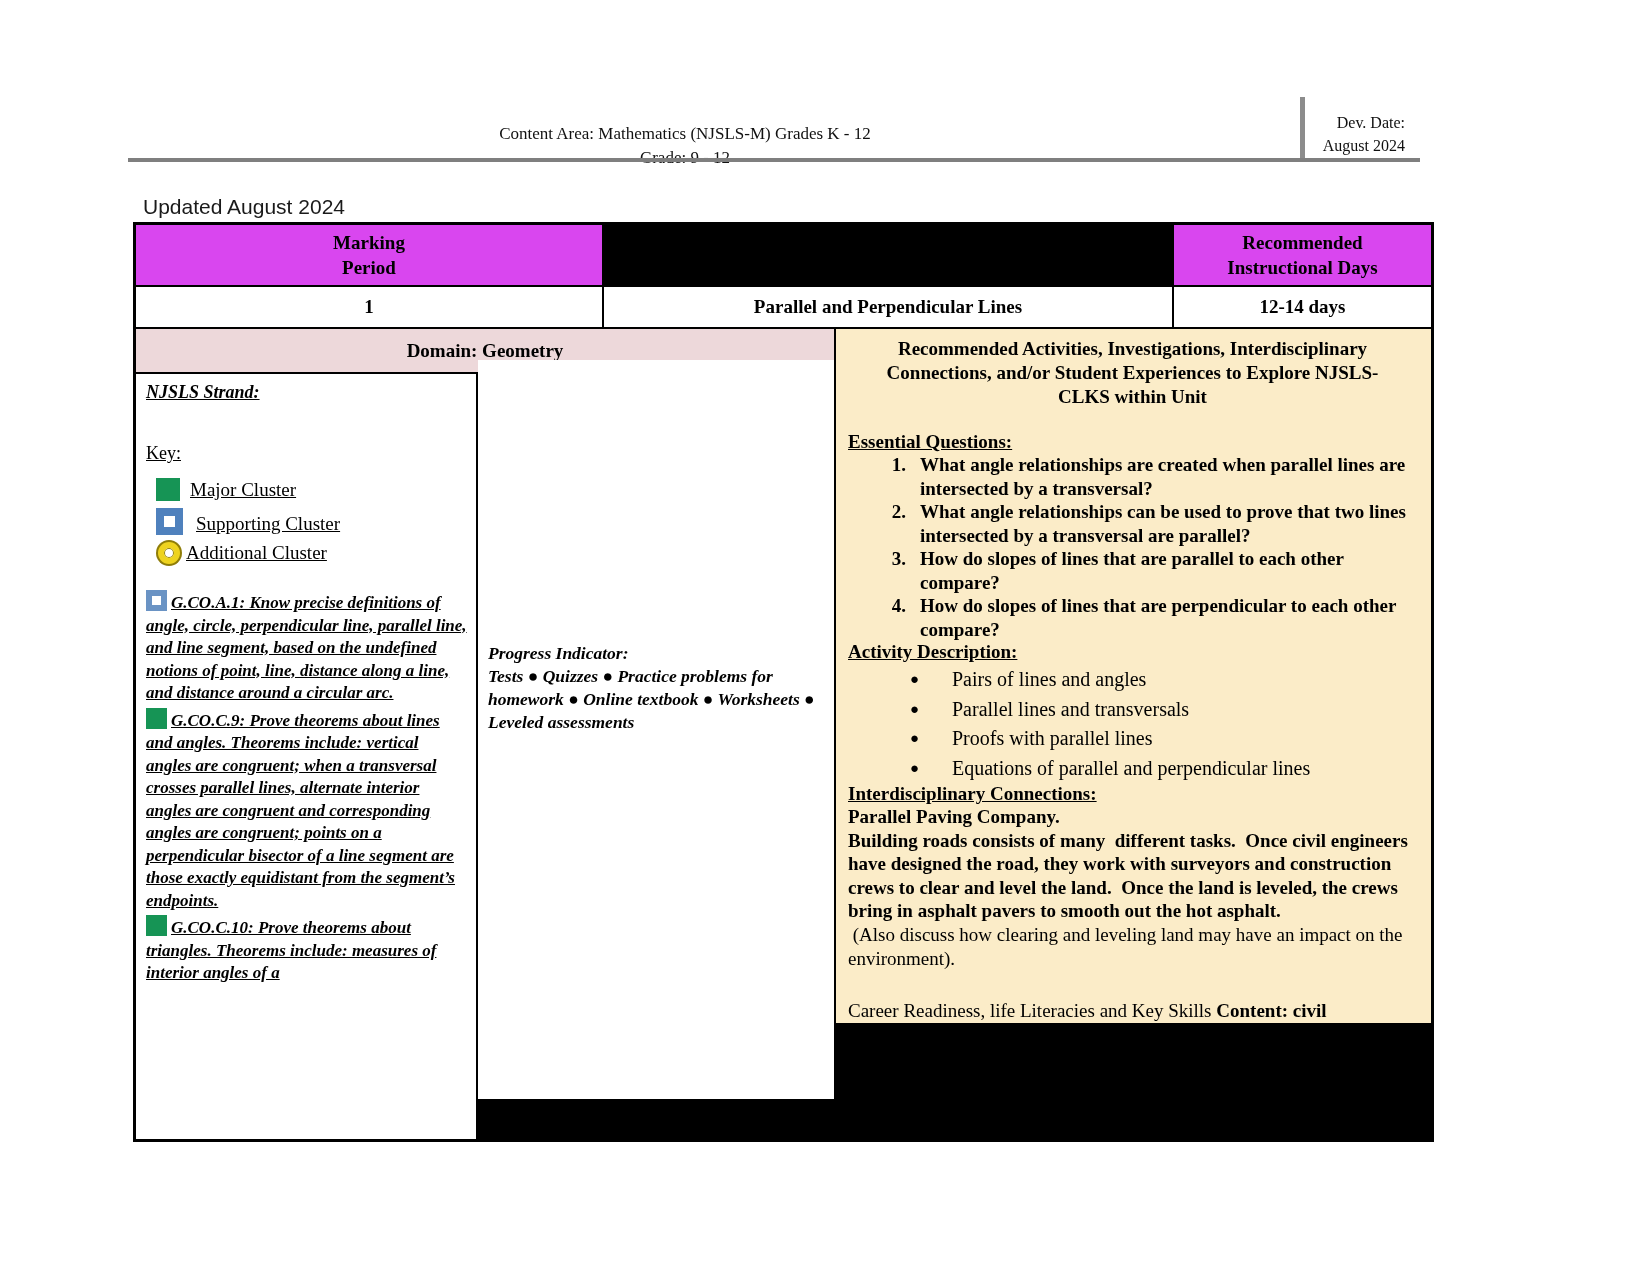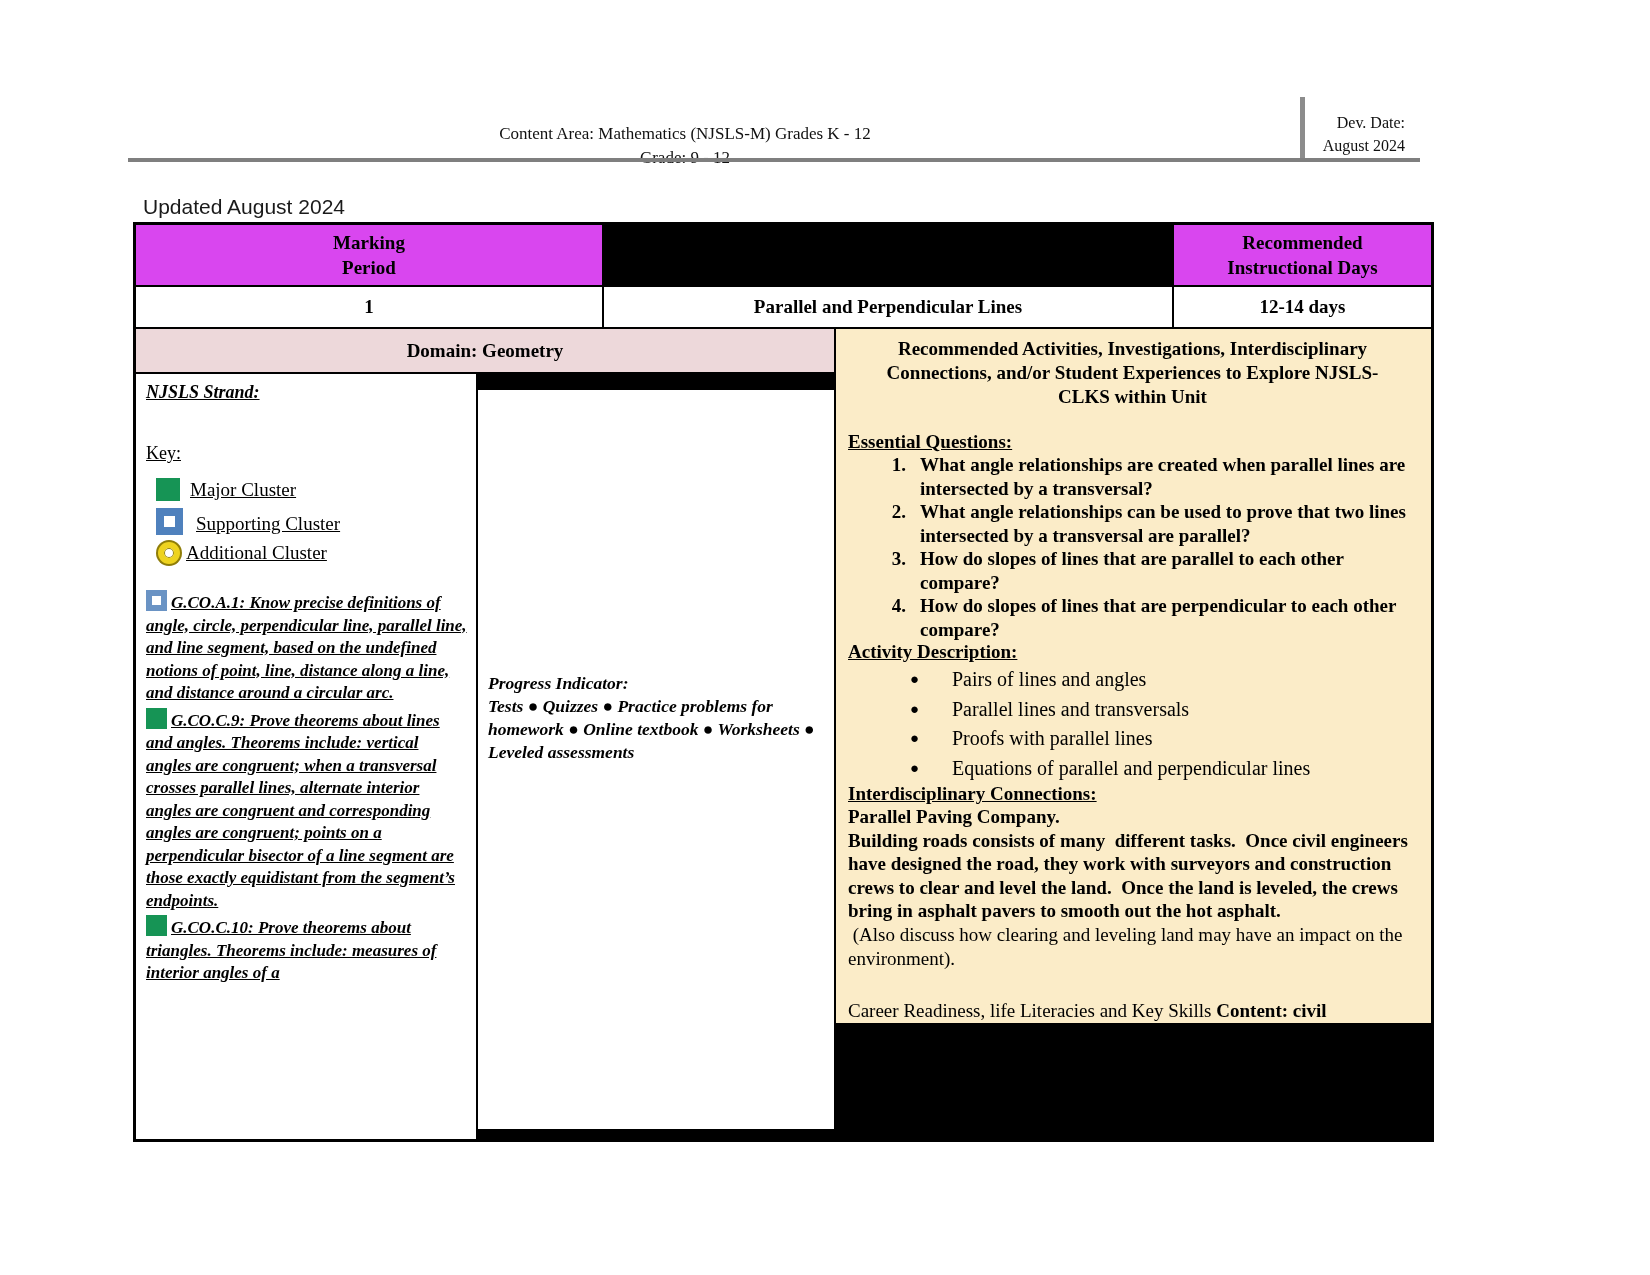--- a/index.html
+++ b/index.html
@@ -48,21 +48,21 @@
   .r2c2 { left:468px; width:568px; }
   .r2c3 { left:1038px; width:257px; }
 
   .domain-row {
     left:0; top:104px; width:698px; height:43px; background:#edd8da;
     display:flex; align-items:center; justify-content:center;
     font-weight:bold; font-size:19px;text-align:center;
   }
 
   .left-cell  { left:0;   top:149px; width:340px; height:765px; padding:8px 9px 0 10px;text-decoration:underline; }
-  .mid-cell   { left:342px; top:165px; width:356px; height:739px; padding:282px 8px 0 10px; }
+  .mid-cell   { left:342px; top:135px; width:356px; height:739px; padding:282px 8px 0 10px; }
   .cream-cell { left:700px; top:104px; width:595px; height:694px; background:#fbecc8; padding:8px 14px 0 12px; }
 
   
   .strand { font-weight:bold; font-style:italic; font-size:18px; }
   .key-label { font-size:18px; margin-top:40px; }
   .legend { margin-top:14px; }
   .legend-row { display:flex; align-items:flex-end; margin-bottom:7px;padding-left:10px; }
   .sw-major {
     width:24px; height:23px; background:#169455; margin-right:10px; flex:0 0 auto;
   }

